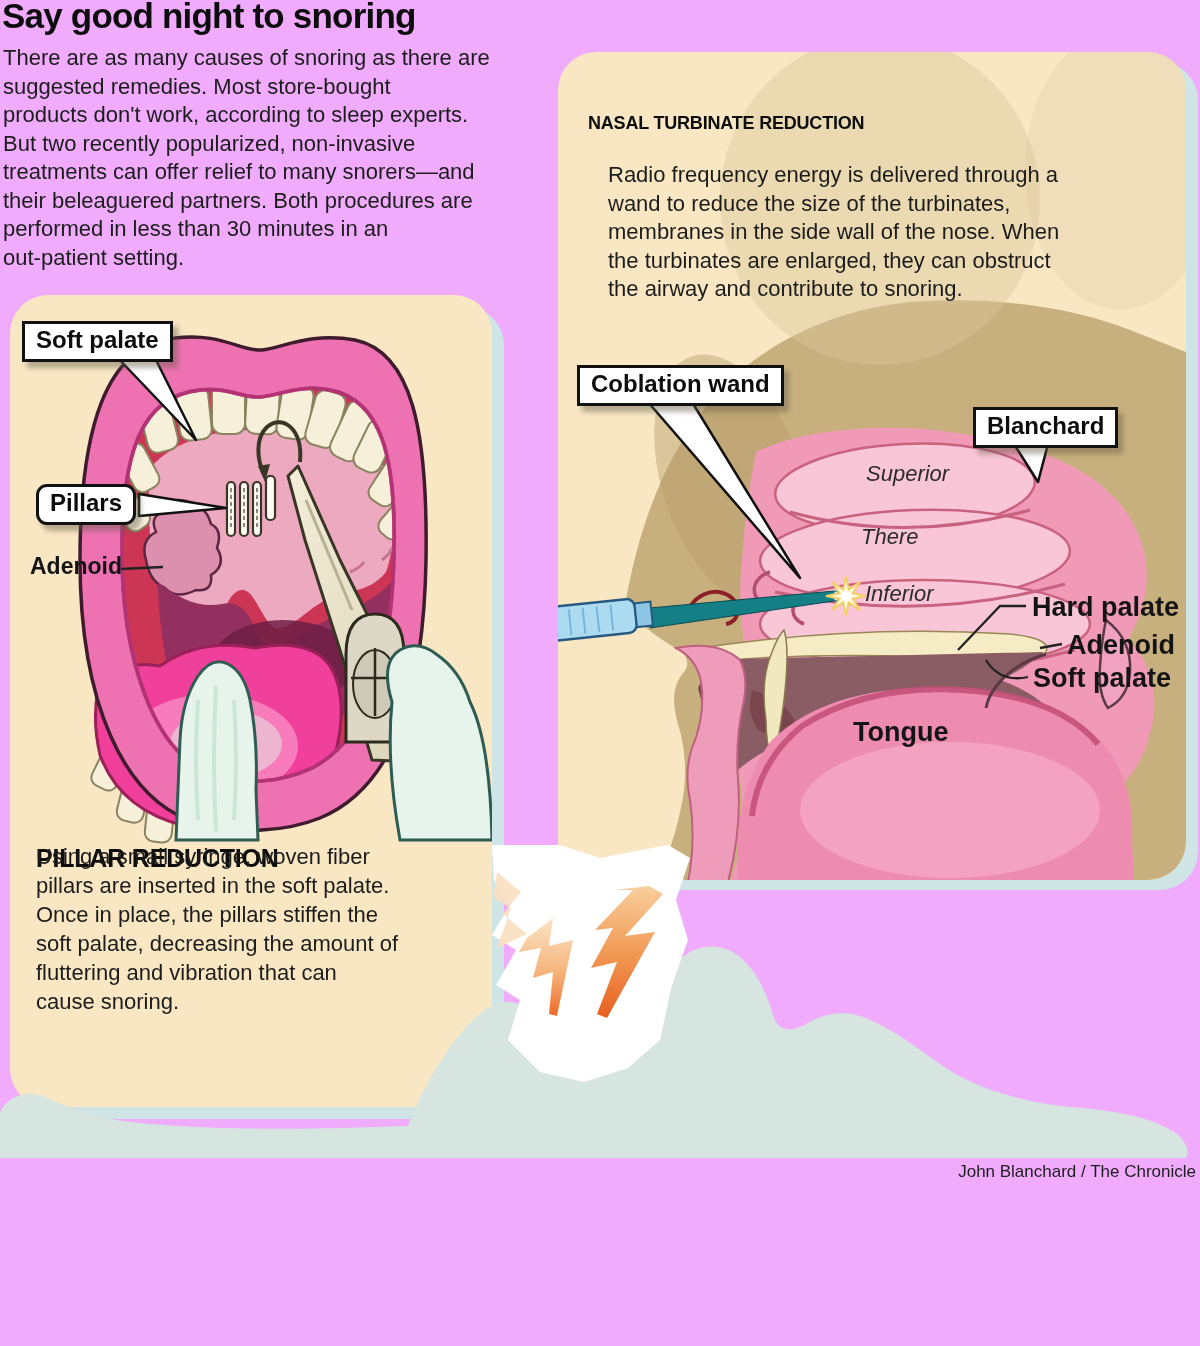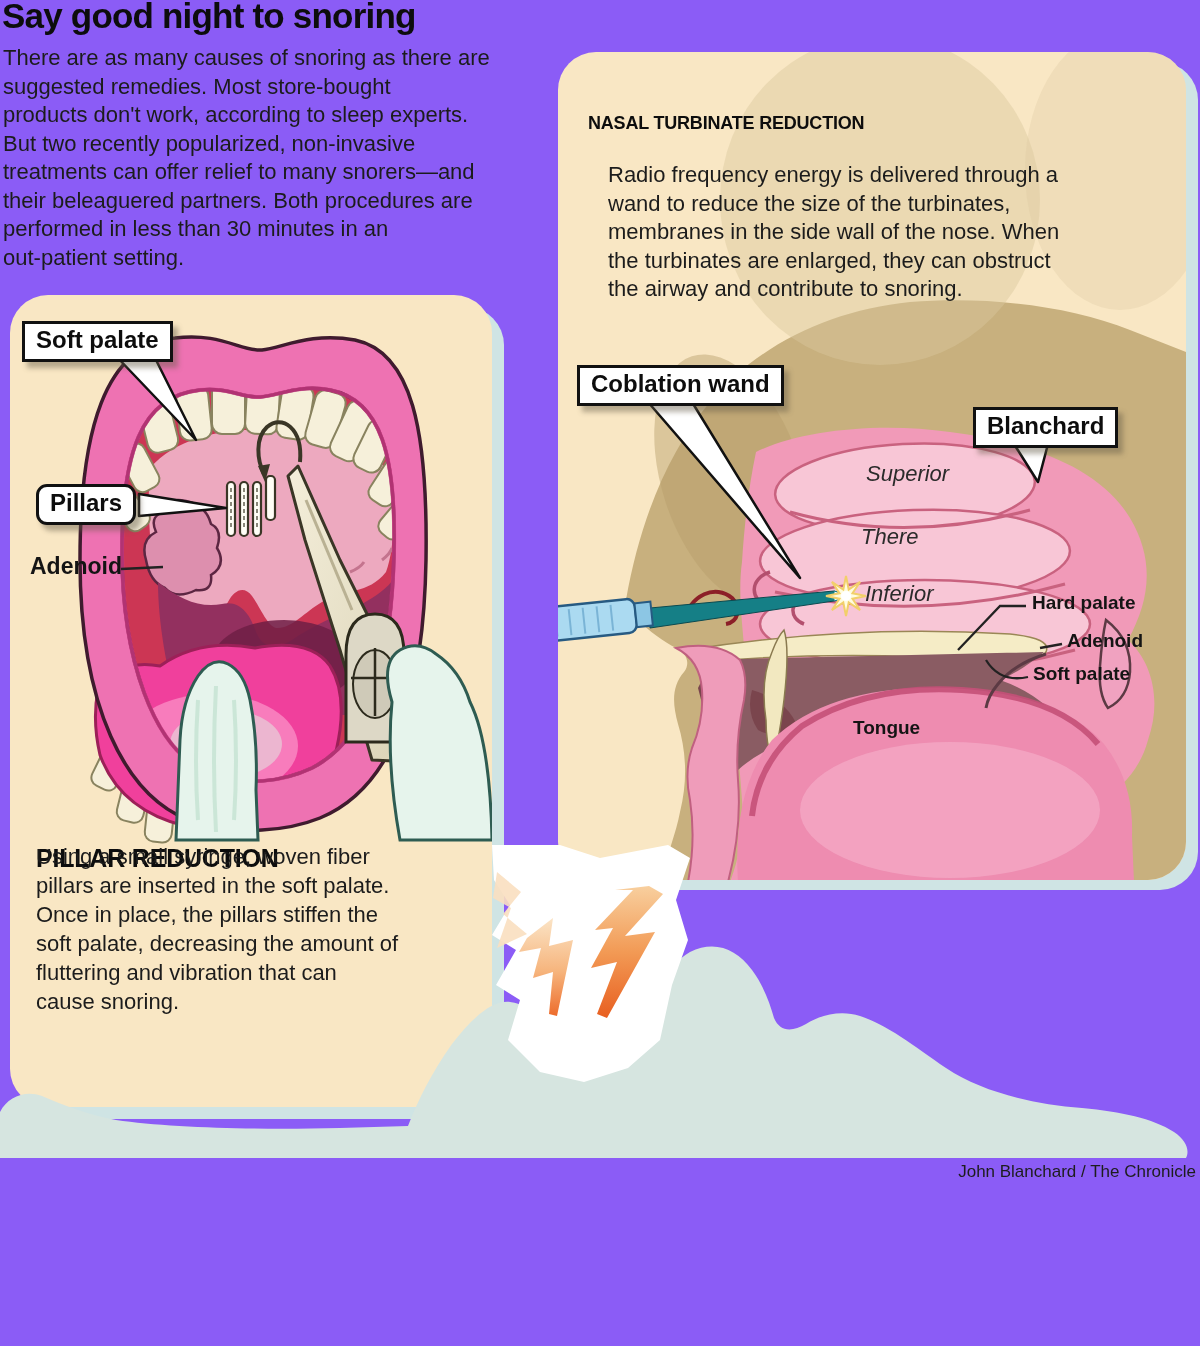--- a/index.html
+++ b/index.html
@@ -1,17 +1,17 @@
 <!DOCTYPE html>
 <html><head>
 <meta charset="utf-8">
 <style>
   html,body { margin:0; padding:0; background:#fff; }
   .canvas {
-    position:relative; width:1200px; height:1346px; background:#8b5cf6;
+    position:relative; width:1200px; height:1346px; background:#f0abfc;
     font-family:"Liberation Sans", sans-serif; overflow:hidden;
   }
   .art { position:absolute; top:0; left:0; }
   .abs { position:absolute; }
   .title {
     left:2px; top:-4px; font-size:35px; font-weight:bold; letter-spacing:-0.8px;
     color:#0d0d0d;
   }
   .para {
     font-size:22px; line-height:28.5px; color:#1c1c1c; white-space:pre-line;
@@ -20,21 +20,21 @@
   .sec-heading { font-size:18px; font-weight:bold; color:#0d0d0d; letter-spacing:-0.2px; white-space:nowrap; }
   .nasal-heading { left:588px; top:113px; }
   .nasal-body { left:608px; top:150px; width:540px;margin-top:11px; }
   .pillar-heading { left:36px; top:844px; font-size:25px; }
   .pillar-body { left:36px; top:842px; width:420px; line-height:29px; }
   .callout {
     position:absolute; background:#ffffff; border:3px solid #111111;
     padding:2px 11px 5px 11px; font-size:24px; font-weight:bold; color:#0d0d0d;
     box-shadow:5px 6px 5px rgba(100,90,70,0.45); white-space:nowrap; z-index:6;
   }
-  .lbl { position:absolute; font-weight:bold; font-size:19px; color:#141414; white-space:nowrap; z-index:6; }
+  .lbl { position:absolute; font-weight:bold; font-size:27px; color:#141414; white-space:nowrap; z-index:6; }
   .lbl-it { position:absolute; font-style:italic; font-size:22px; color:#2b2b2b; white-space:nowrap; z-index:6; }
   .adenoid-left { font-size:23px; }
   .footer-src { left:5px; top:1162px; font-size:17px; font-style:italic; color:#1d1d1d; }
   .footer-credit { right:4px; top:1162px; font-size:17px; color:#1d1d1d; }
 </style>
 </head>
 <body>
 
 <div class="canvas">
 

